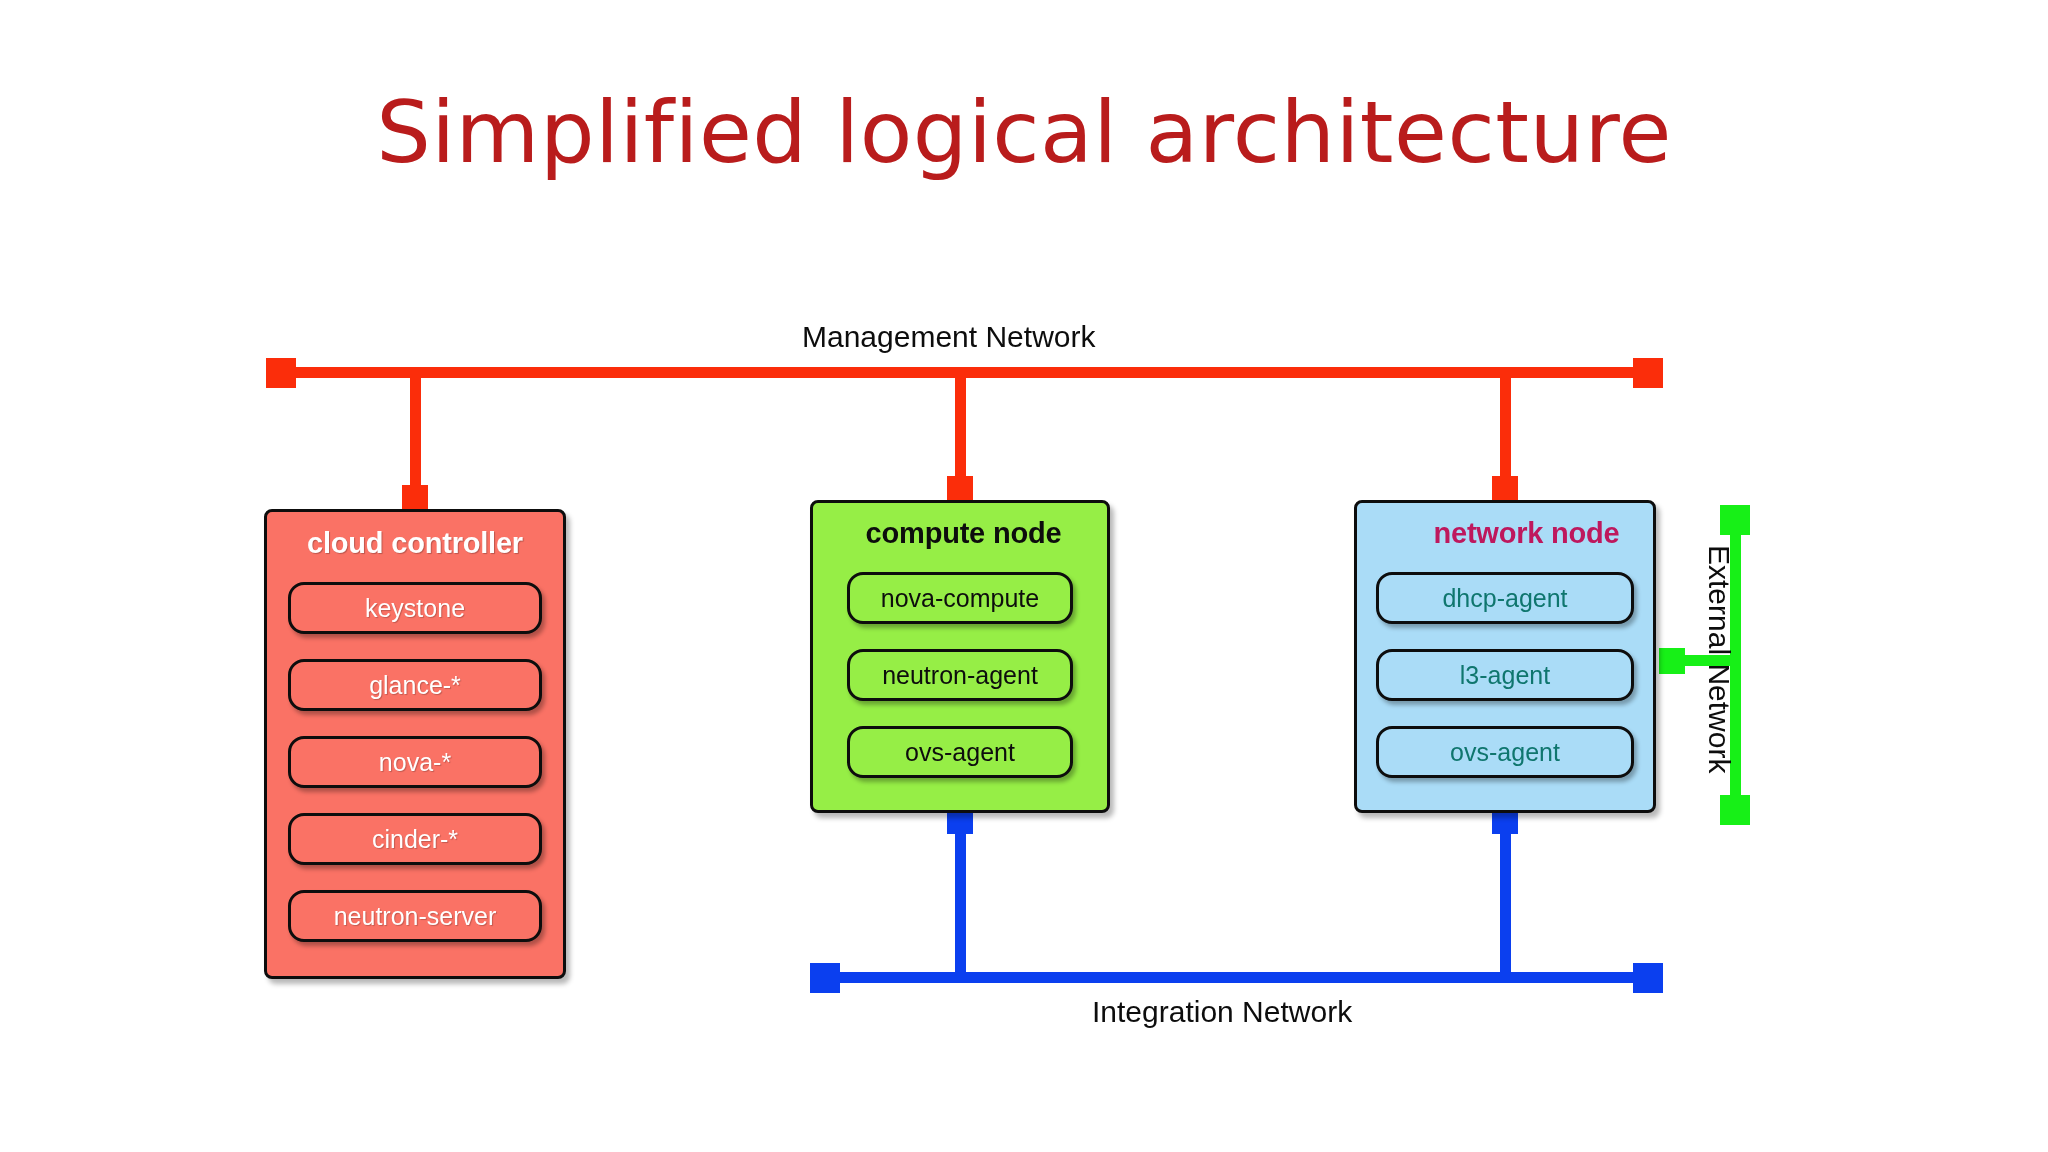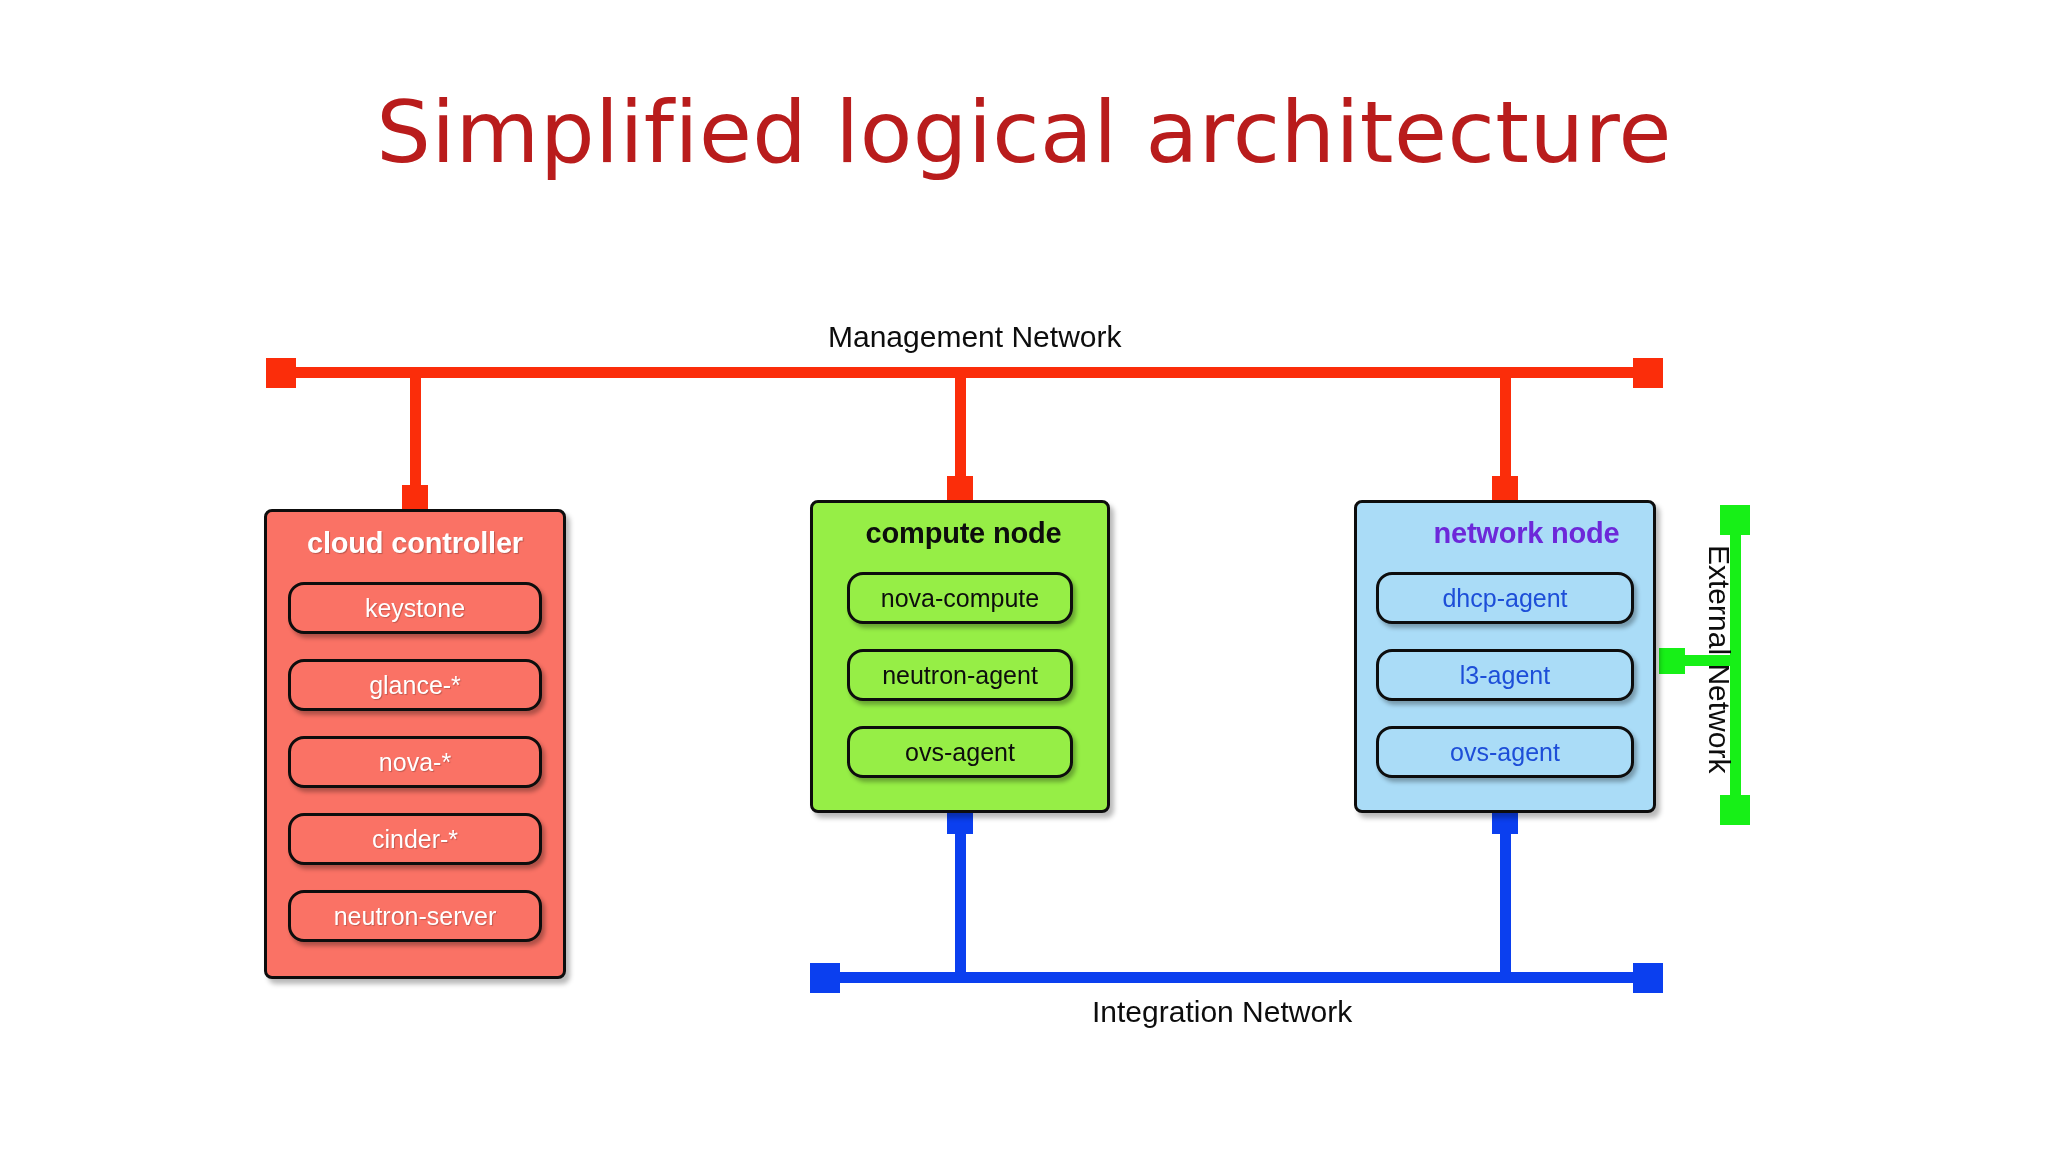--- a/index.html
+++ b/index.html
@@ -106,27 +106,27 @@
 
   
   #network-node {
     left: 1354px;
     top: 500px;
     width: 302px;
     height: 313px;
     background: #aadcf7;
   }
   #network-node .node-title {
-    color: #6d28d9;
+    color: #be185d;
     margin-top: 14px;
     padding-left: 43px;
   }
   #network-node .service-box {
     background: #aadcf7;
-    color: #1d4ed8;
+    color: #0f766e;
     width: 258px;
     height: 52px;
     margin: 0 auto 25px auto;
   }
   #network-node .service-list { margin-top: 22px; }
 
   
   .seg {
     position: absolute;
   }
@@ -180,21 +180,21 @@
   #ext-branch-cap { left: 1659px; top: 648px; width: 26px; height: 26px; }
 
   
   .net-label {
     position: absolute;
     font-size: 30px;
     color: #0d0d0d;
     font-family: "Liberation Sans", sans-serif;
     white-space: nowrap;
   }
-  #label-management { left: 828px; top: 320px; }
+  #label-management { left: 802px; top: 320px; }
   #label-integration { left: 1092px; top: 995px; }
   #label-external {
     left: 1736px;
     top: 545px;
     transform: rotate(90deg);
     transform-origin: left top;
   }
 </style>
 </head>
 <body>

